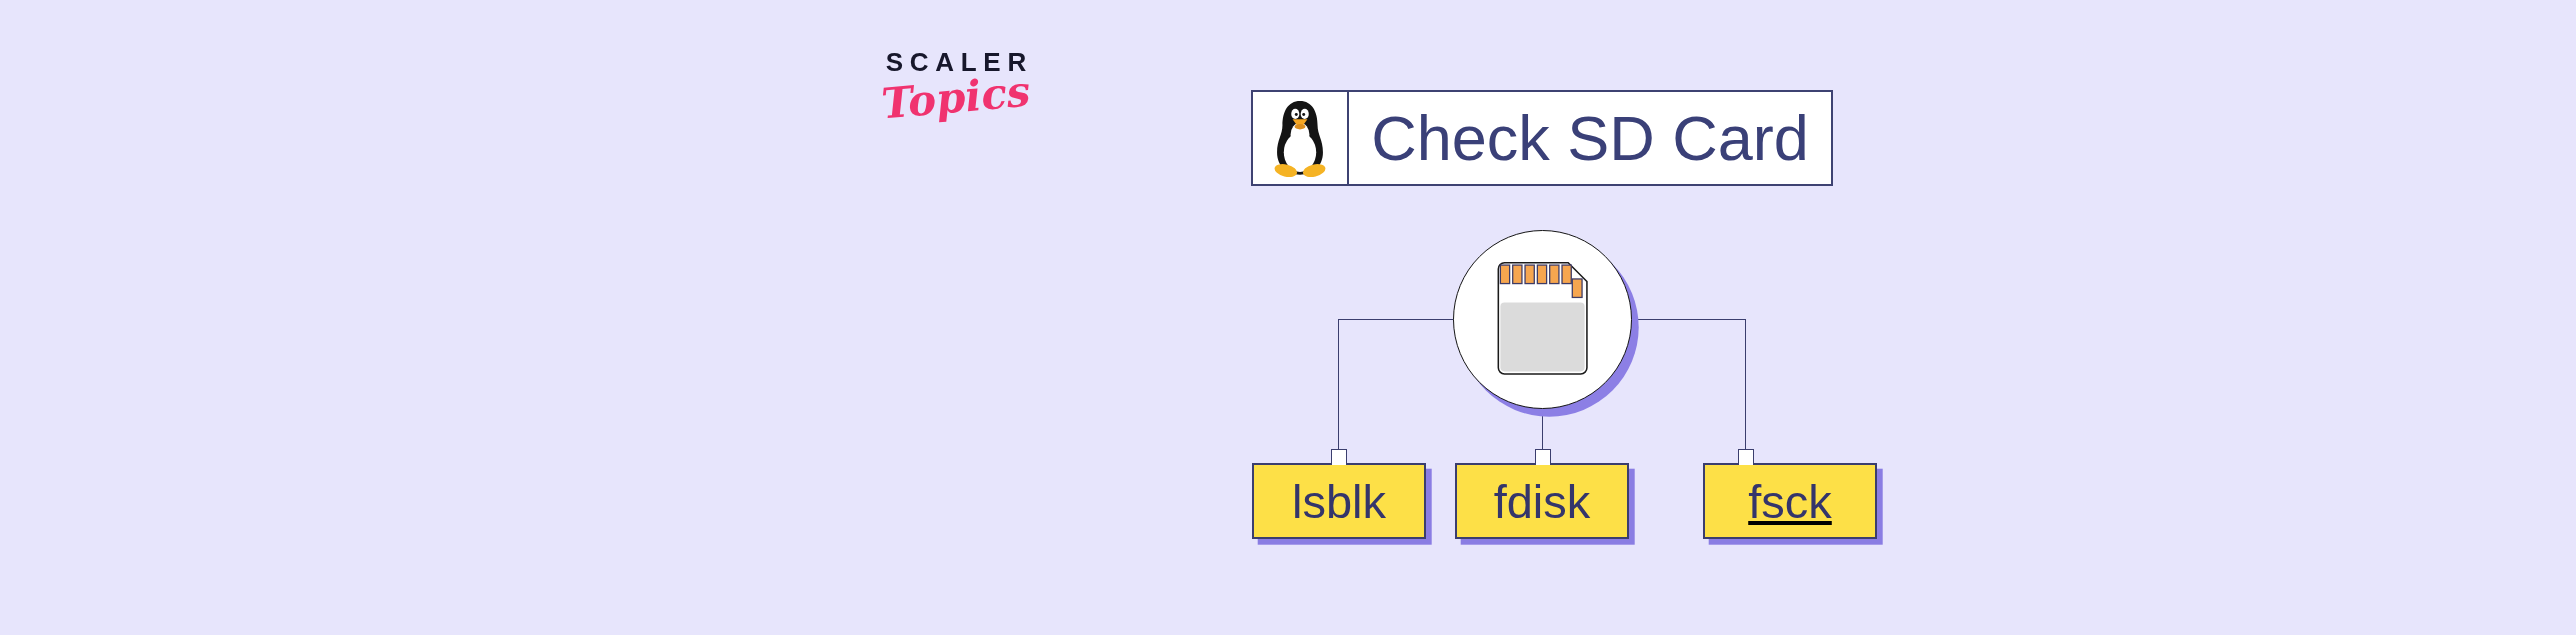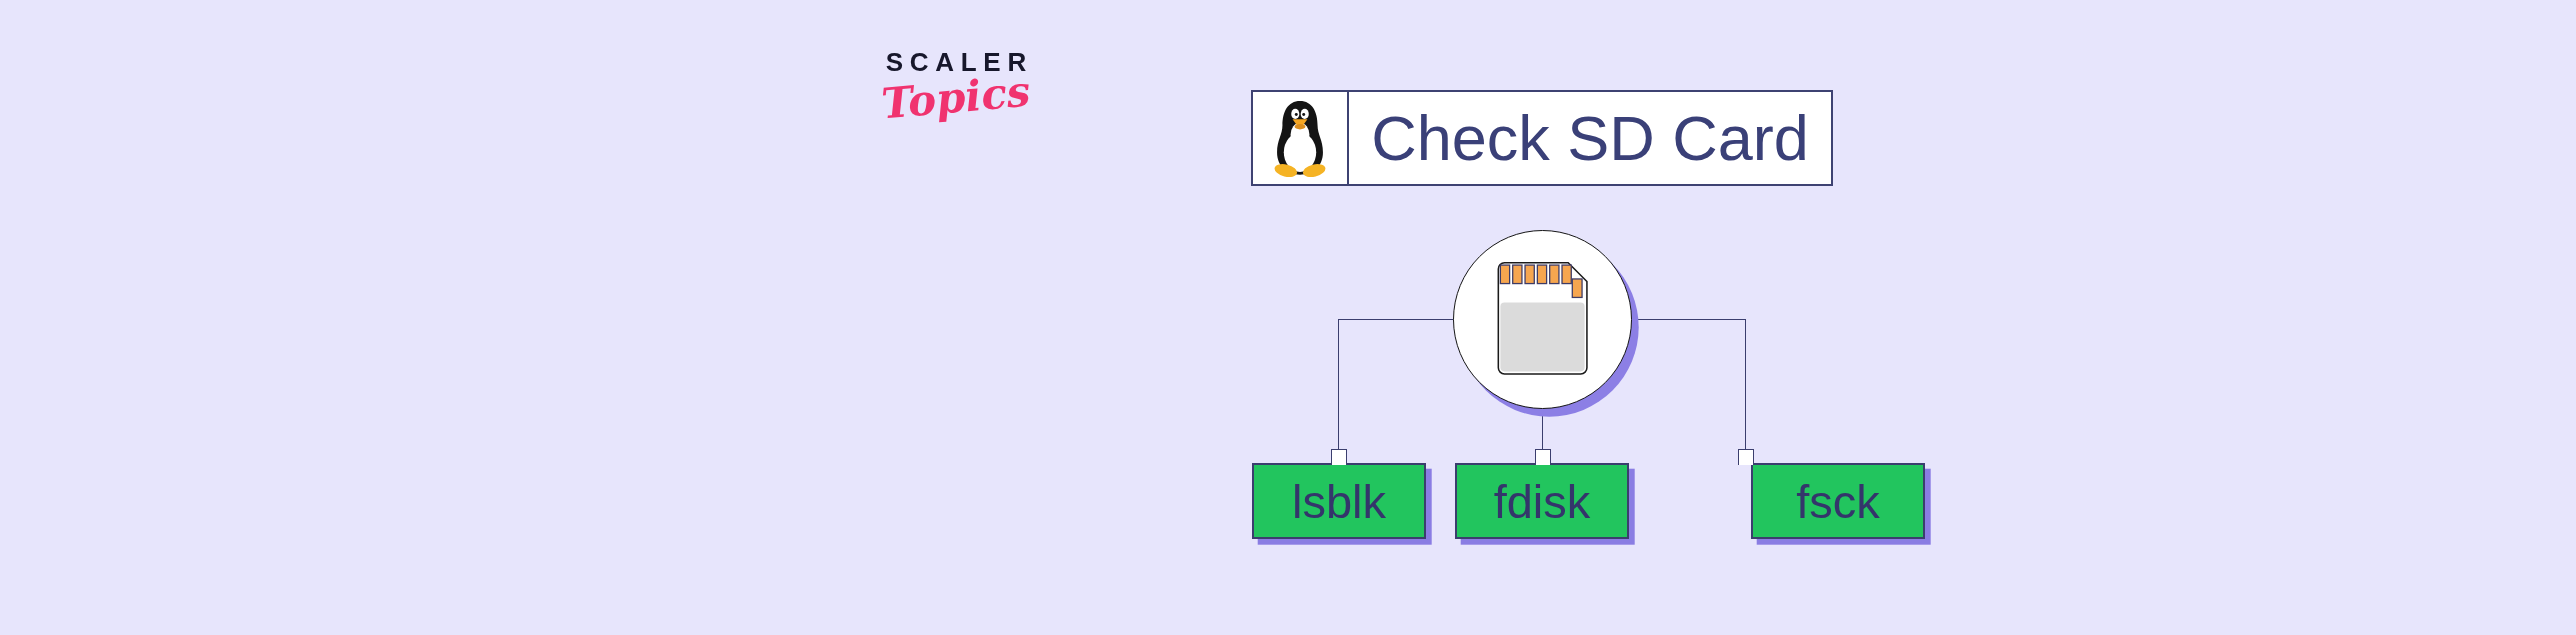--- a/index.html
+++ b/index.html
@@ -48,25 +48,25 @@
   
   .sd-circle{
     position:absolute;left:1453px;top:230px;width:179px;height:179px;
     background:#FFFFFF;border:1.5px solid #151515;border-radius:50%;
     box-sizing:border-box;box-shadow:6.7px 7.7px 0 #8C7FE5;z-index:2;
     display:flex;align-items:center;justify-content:center;
   }
   
   .cmd-box{
     position:absolute;top:463px;width:174px;height:76px;box-sizing:border-box;
-    background:#22c55e;border:2.1px solid #3B3E6E;
+    background:#fde047;border:2.1px solid #3B3E6E;
     box-shadow:5.7px 5.7px 0 #8A7DE3;z-index:3;
     display:flex;align-items:center;justify-content:center;
   }
-  .cmd-box-1{left:1252px;} .cmd-box-2{left:1455px;justify-content:center;} .cmd-box-3{left:1751px;}
+  .cmd-box-1{left:1252px;} .cmd-box-2{left:1455px;justify-content:center;} .cmd-box-3{left:1703px;text-decoration:underline;}
   .cmd-label{font-size:47px;color:#34356B;line-height:1;}
 </style>
 </head>
 <body>
 
 <div class="logo">
   <div class="logo-brand">SCALER</div>
   <div class="logo-sub">Topics</div>
 </div>
 

